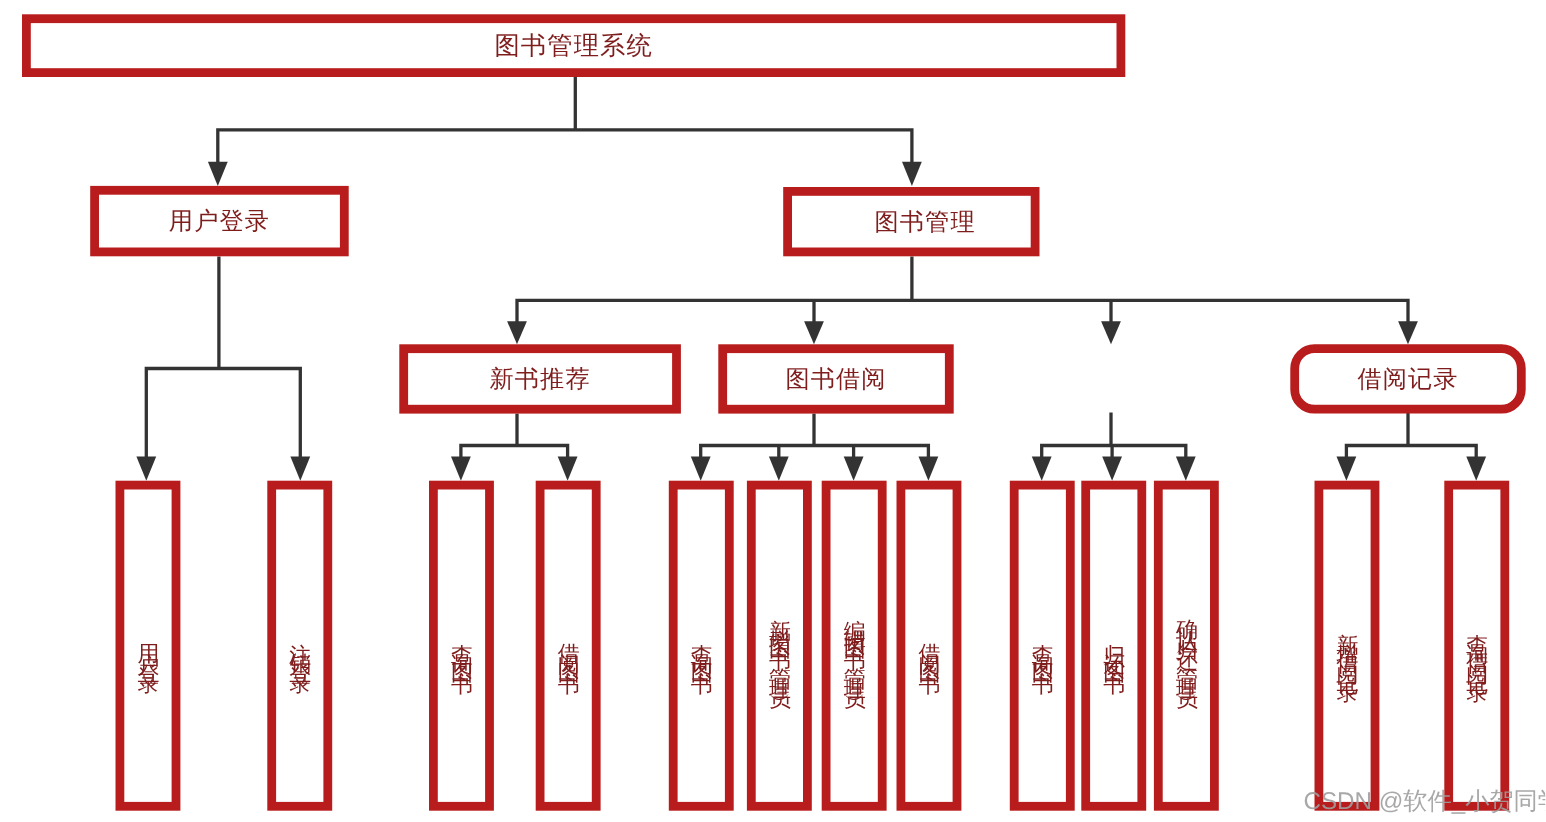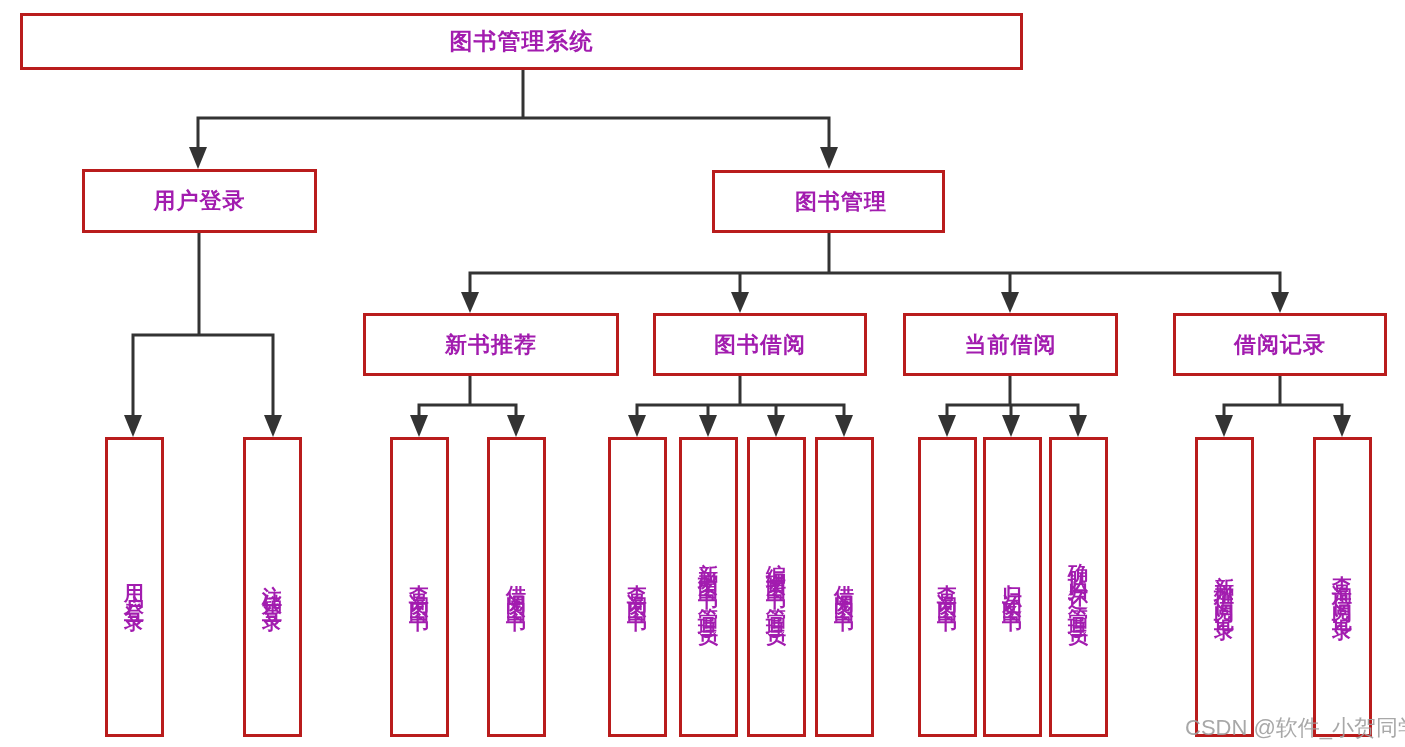--- a/index.html
+++ b/index.html
@@ -7,47 +7,46 @@
     position:relative;
     width:1405px;height:747px;
     background:#ffffff;
     font-family:"Liberation Sans","DejaVu Sans",sans-serif;
     overflow:hidden;
   }
   .wires{position:absolute;left:0;top:0;width:1405px;height:747px;}
   .node{
     position:absolute;
     box-sizing:border-box;
-    border:3px solid #b91c1c;
+    border:8px solid #b91c1c;
     background:#ffffff;
-    color:#a21caf;
+    color:#7f1d1d;
     display:flex;align-items:center;justify-content:center;
     text-align:center;
-    font-weight:bold;
   }
   .h-node{font-size:22px;letter-spacing:1px;}
   .root{font-size:23px;}
   .leaf{
     writing-mode:vertical-rl;
     text-orientation:mixed;
     font-size:20px;
     letter-spacing:9px;
     line-height:1;
     padding:10px 0;
   }
   
   .n-root{left:20px;top:13px;width:1003px;height:57px;}
   
   .n-user-login{left:82px;top:169px;width:235px;height:64px;}
   .n-book-mgmt{left:712px;top:170px;width:233px;height:63px;padding-left:25px;}
   
   .n-new-book{left:363px;top:313px;width:256px;height:63px;}
   .n-book-borrow{left:653px;top:313px;width:214px;height:63px;}
   .n-current-borrow{left:903px;top:313px;width:215px;height:63px;}
-  .n-borrow-records{left:1173px;top:313px;width:214px;height:63px;}
+  .n-borrow-records{left:1173px;top:313px;width:214px;height:63px;border-radius:22px;}
   
   .leaf{top:437px;width:59px;height:300px;}
   .l-1{left:105px;} .l-2{left:243px;}
   .l-3{left:390px;} .l-4{left:487px;}
   .l-5{left:608px;} .l-6{left:679px;} .l-7{left:747px;} .l-8{left:815px;}
   .l-9{left:918px;} .l-10{left:983px;} .l-11{left:1049px;}
   .l-12{left:1195px;} .l-13{left:1313px;}
   .watermark{
     position:absolute;
     left:1185px;top:713px;
@@ -117,21 +116,20 @@
     </g>
   </svg>
 
   <div class="node h-node root n-root">图书管理系统</div>
 
   <div class="node h-node n-user-login">用户登录</div>
   <div class="node h-node n-book-mgmt">图书管理</div>
 
   <div class="node h-node n-new-book">新书推荐</div>
   <div class="node h-node n-book-borrow">图书借阅</div>
-  <div class="node h-node n-current-borrow">当前借阅</div>
   <div class="node h-node n-borrow-records">借阅记录</div>
 
   <div class="node leaf l-1">用户登录</div>
   <div class="node leaf l-2">注销登录</div>
 
   <div class="node leaf l-3">查询图书</div>
   <div class="node leaf l-4">借阅图书</div>
 
   <div class="node leaf l-5">查询图书</div>
   <div class="node leaf l-6">新增图书（管理员）</div>

